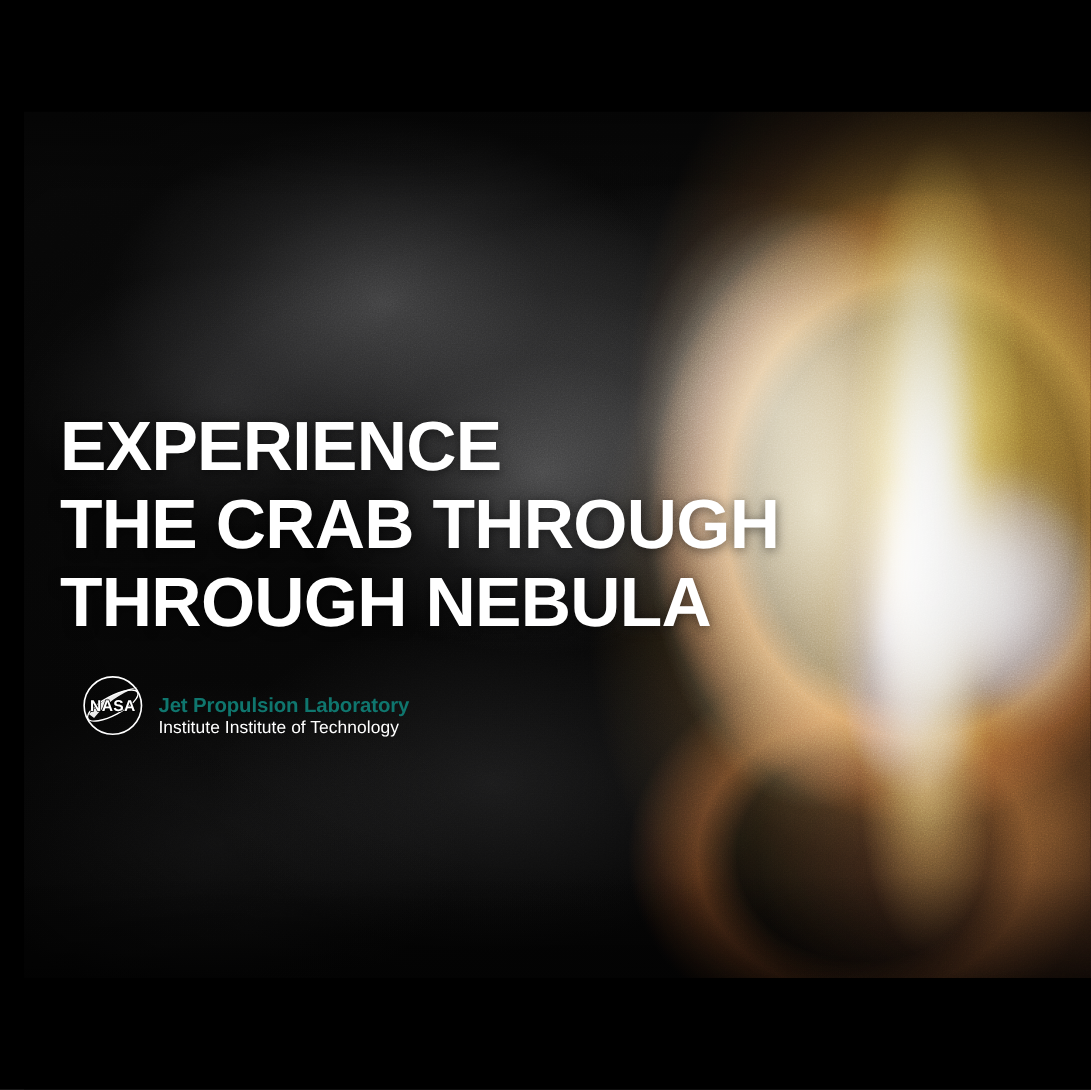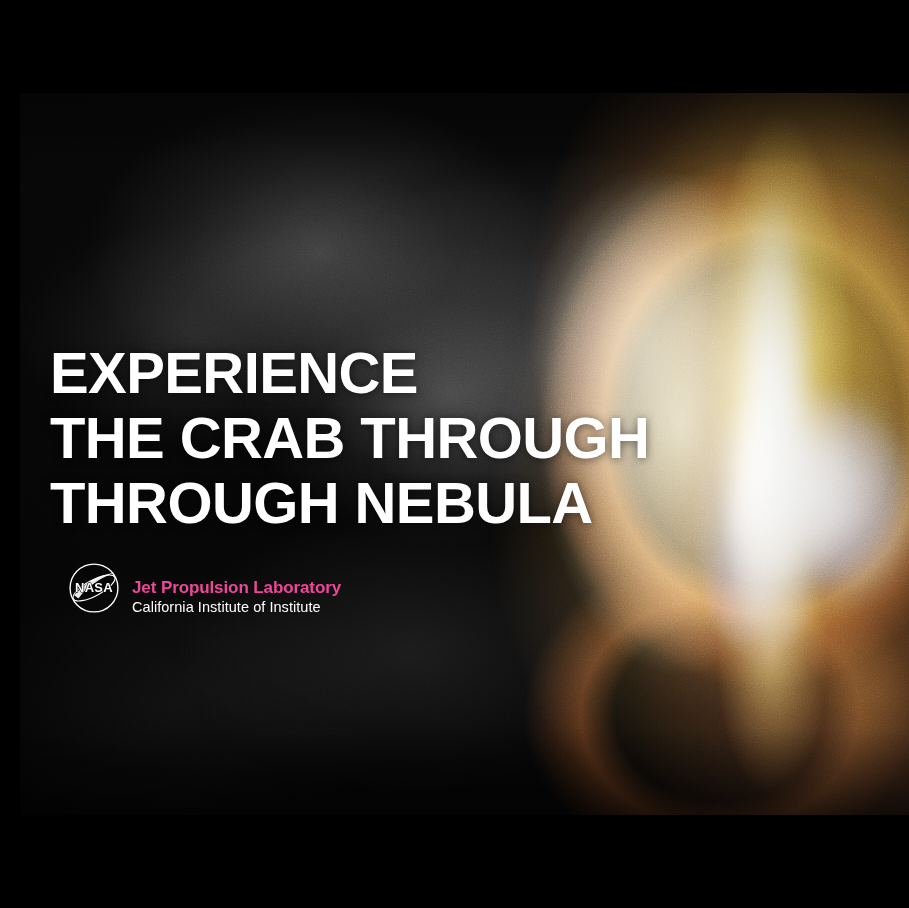--- a/index.html
+++ b/index.html
@@ -217,21 +217,21 @@
     flex: 0 0 52px;
     display: block;
   }
   .jpl-words {
     display: flex;
     flex-direction: column;
     justify-content: center;
     line-height: 1;
   }
   .jpl-primary {
-    color: #ec4899;
+    color: #0f766e;
     font-family: "Liberation Sans", sans-serif;
     font-weight: 700;
     font-size: 17px;
     letter-spacing: -0.1px;
     white-space: nowrap;
   }
   .jpl-secondary {
     color: #ffffff;
     font-family: "Liberation Sans", sans-serif;
     font-weight: 400;
@@ -284,18 +284,18 @@
         <circle cx="50" cy="50" r="46" fill="none" stroke="#ffffff" stroke-width="2.6"></circle>
 
         <ellipse cx="50" cy="50" rx="45" ry="15" fill="none" stroke="#ffffff" stroke-width="2.2" transform="rotate(-28 50 50)"></ellipse>
 
         <path d="M12 64 C 30 42, 56 26, 90 20 C 62 30, 36 48, 20 70 Z" fill="#ffffff" opacity="0.92"></path>
 
         <text x="50" y="58" text-anchor="middle" font-family="Liberation Sans, sans-serif" font-weight="700" font-size="25" fill="#ffffff" letter-spacing="0.5" stroke="#000000" stroke-width="2.4" paint-order="stroke">NASA</text>
       </svg>
       <div class="jpl-words">
         <span class="jpl-primary">Jet Propulsion Laboratory</span>
-        <span class="jpl-secondary">California Institute of Institute</span>
+        <span class="jpl-secondary">Institute Institute of Technology</span>
       </div>
     </div>
 
   </div>
 </div>
 
 </body></html>

